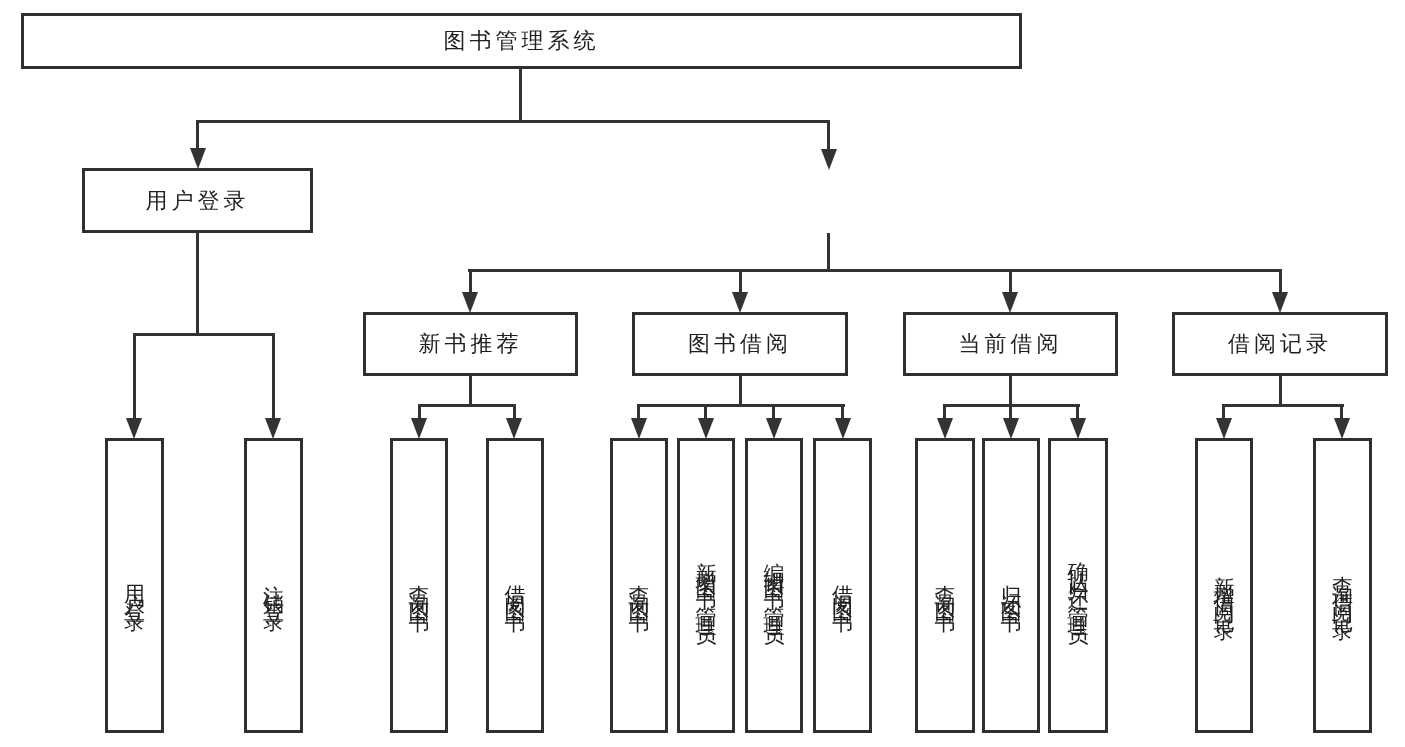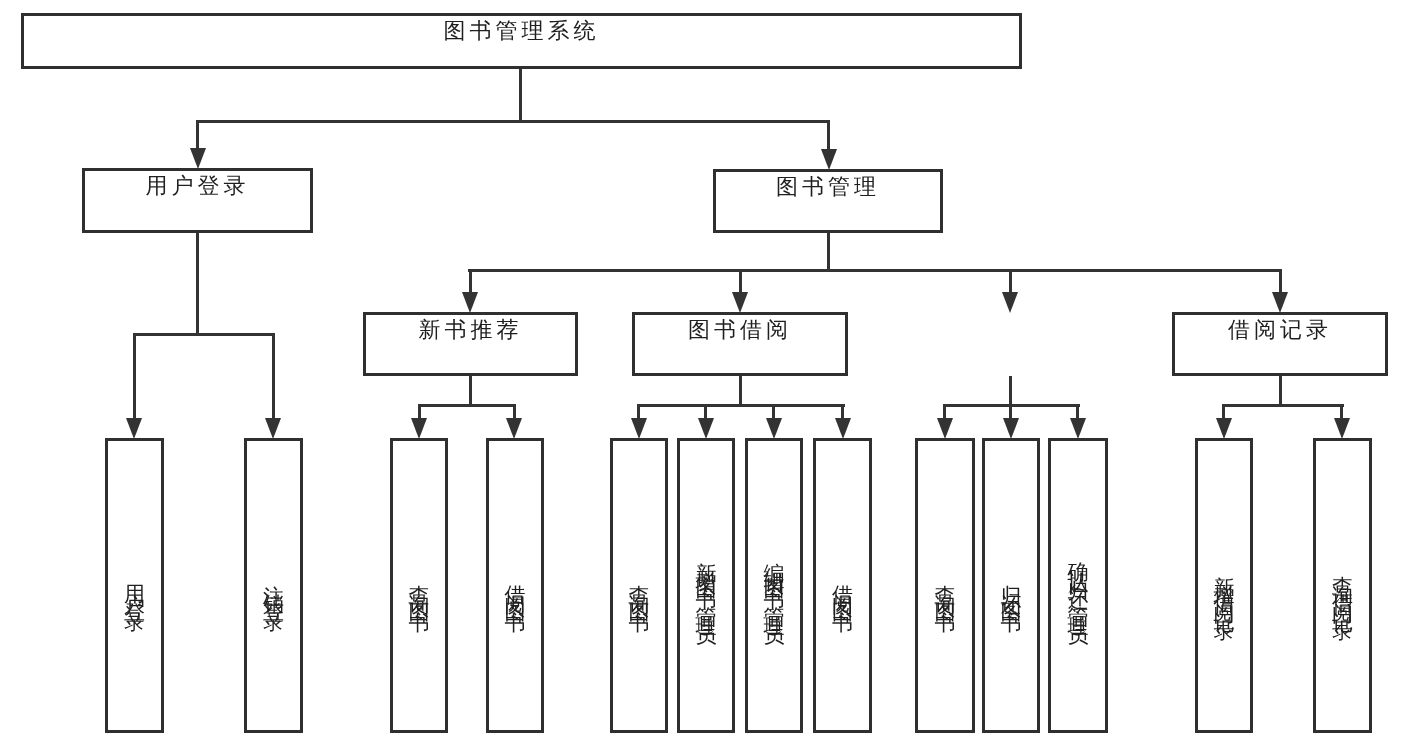--- a/index.html
+++ b/index.html
@@ -10,20 +10,21 @@
     background: #ffffff;
     font-family: "Liberation Sans", "DejaVu Sans", sans-serif;
     overflow: hidden;
   }
   .hbox {
     position: absolute;
     box-sizing: border-box;
     border: 3px solid #2f2f2f;
     background: #ffffff;
     display: flex;
+    align-items: center;
     justify-content: center;
   }
   .hbox span {
     font-size: 22px;
     letter-spacing: 4px;
     color: #1f1f1f;
     white-space: nowrap;
   }
   .vbox {
     position: absolute;
@@ -76,23 +77,20 @@
 
   <div class="vl" style="left:519px; top:69px; height:54px;"></div>
   <div class="hl" style="left:196px; top:120px; width:634px;"></div>
   <div class="vl" style="left:196px; top:120px; height:32px;"></div>
   <div class="ah" style="left:190px; top:148px;"></div>
   <div class="vl" style="left:827px; top:120px; height:32px;"></div>
   <div class="ah" style="left:821px; top:149px;"></div>
 
   <div class="hbox" style="left:82px; top:168px; width:231px; height:65px;">
     <span>用户登录</span>
-  </div>
-  <div class="hbox" style="left:713px; top:169px; width:230px; height:64px;">
-    <span>图书管理</span>
   </div>
 
   <div class="vl" style="left:196px; top:233px; height:103px;"></div>
   <div class="hl" style="left:133px; top:333px; width:142px;"></div>
   <div class="vl" style="left:133px; top:333px; height:86px;"></div>
   <div class="ah" style="left:126px; top:418px;"></div>
   <div class="vl" style="left:272px; top:333px; height:86px;"></div>
   <div class="ah" style="left:265px; top:418px;"></div>
 
   <div class="vl" style="left:827px; top:233px; height:39px;"></div>
@@ -105,20 +103,23 @@
   <div class="ah" style="left:1002px; top:292px;"></div>
   <div class="vl" style="left:1279px; top:269px; height:26px;"></div>
   <div class="ah" style="left:1272px; top:292px;"></div>
 
   <div class="hbox" style="left:363px; top:312px; width:215px; height:64px;">
     <span>新书推荐</span>
   </div>
   <div class="hbox" style="left:632px; top:312px; width:216px; height:64px;">
     <span>图书借阅</span>
   </div>
+  <div class="hbox" style="left:903px; top:312px; width:215px; height:64px;">
+    <span>当前借阅</span>
+  </div>
   <div class="hbox" style="left:1172px; top:312px; width:216px; height:64px;">
     <span>借阅记录</span>
   </div>
 
   <div class="vl" style="left:469px; top:376px; height:31px;"></div>
   <div class="hl" style="left:418px; top:404px; width:98px;"></div>
   <div class="vl" style="left:418px; top:404px; height:16px;"></div>
   <div class="ah" style="left:411px; top:418px;"></div>
   <div class="vl" style="left:513px; top:404px; height:16px;"></div>
   <div class="ah" style="left:506px; top:418px;"></div>

